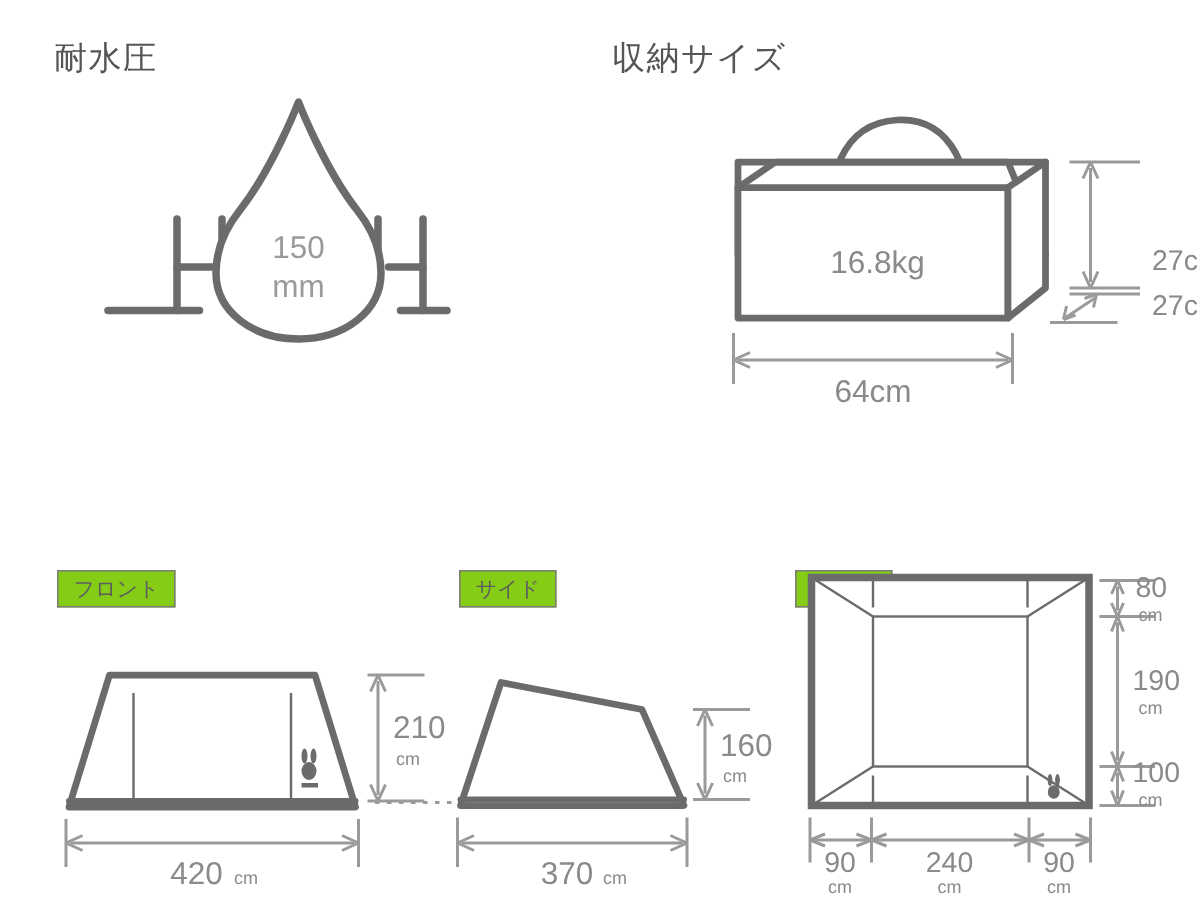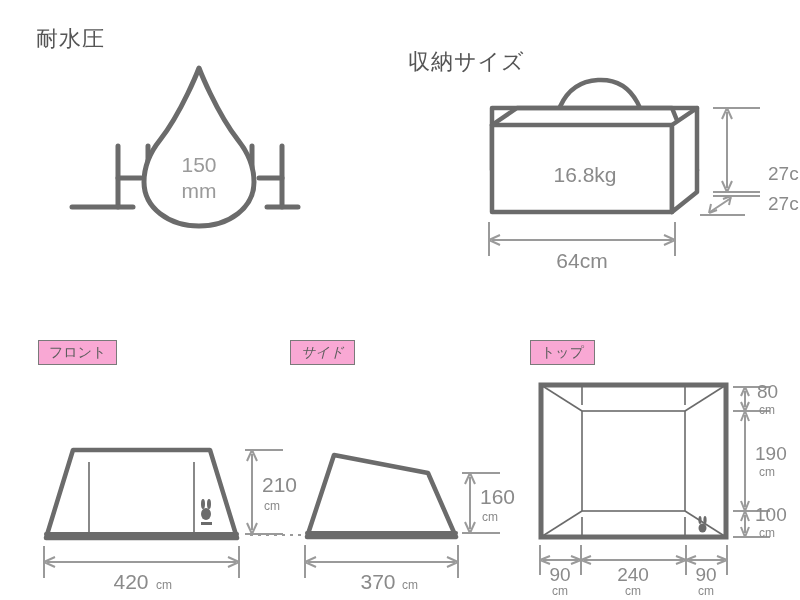--- a/index.html
+++ b/index.html
@@ -21,35 +21,36 @@
     border-radius: 18px;
   }
   .heading {
     position: absolute;
     font-size: 22px;
     color: #555555;
     letter-spacing: 1px;
     white-space: nowrap;
   }
   #heading-waterproof { left: 36px; top: 24px; }
-  #heading-storage    { left: 408px; top: 24px; margin-top: 23px; }
+  #heading-storage    { left: 408px; top: 24px; }
   #heading-size       { left: 36px; top: 286px; }
 
   .view-label {
     position: absolute;
     border: 1.5px solid #7a7a7a;
     color: #5d5d5d;
     font-size: 14px;
     padding: 4px 10px 5px 10px;
-    background: #f9a8d4;
+    background: #84cc16;
     white-space: nowrap;
     line-height: 1;
+    margin-top: 40px;
   }
   #label-front { left: 38px;  top: 340px; }
-  #label-side  { left: 290px; top: 340px; font-style: italic; }
+  #label-side  { left: 306px; top: 340px; }
   #label-top   { left: 530px; top: 340px; text-align: right; }
 
   svg { position: absolute; left: 0; top: 0; overflow: visible; }
 
   .dim-text {
     fill: #8a8a8a;
     font-family: "Liberation Sans", "DejaVu Sans", sans-serif;
   }
   .dim-big   { font-size: 21px; }
   .dim-mid   { font-size: 19px; }

